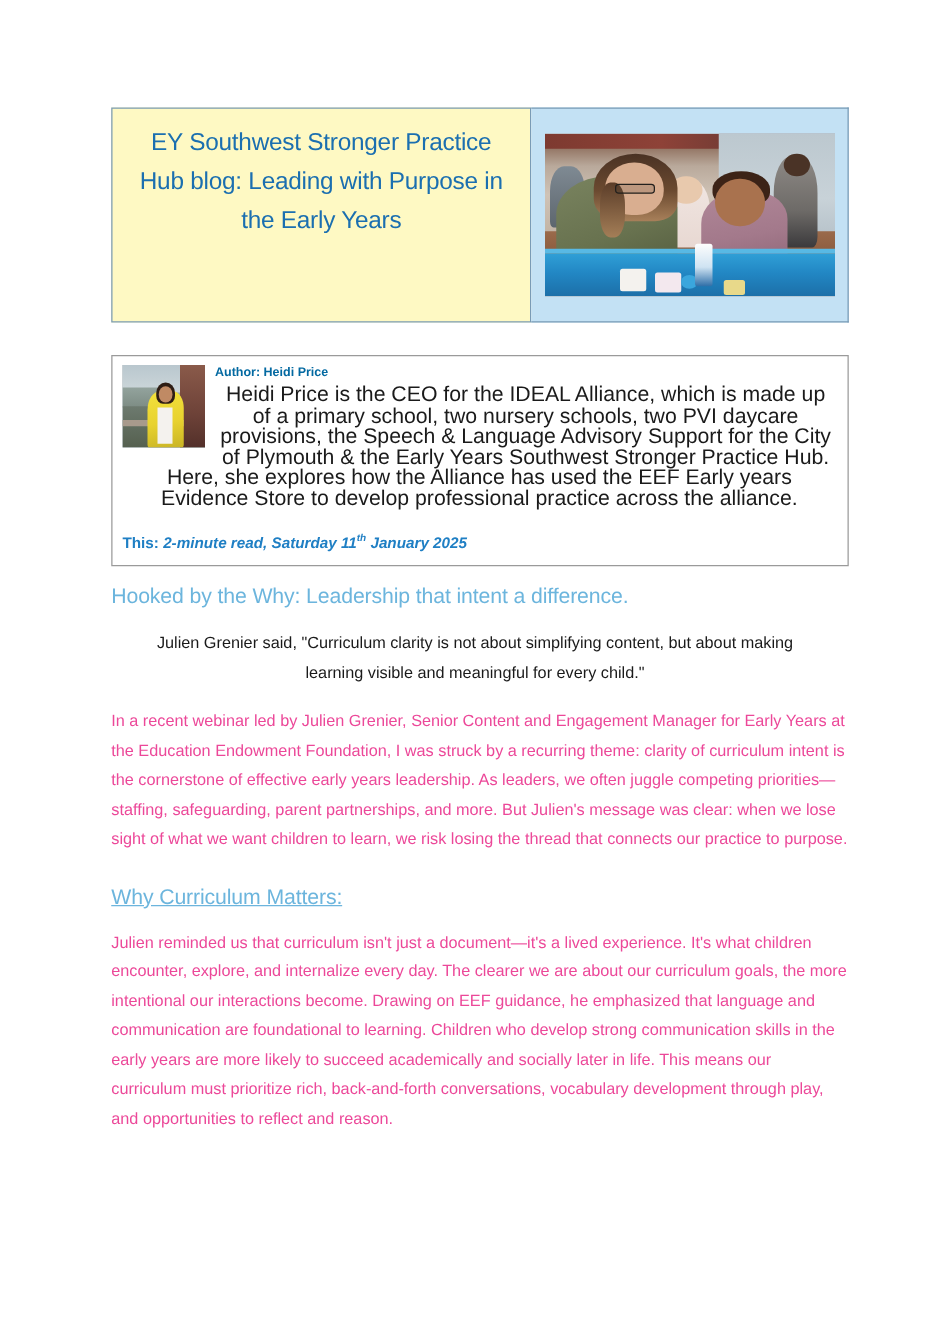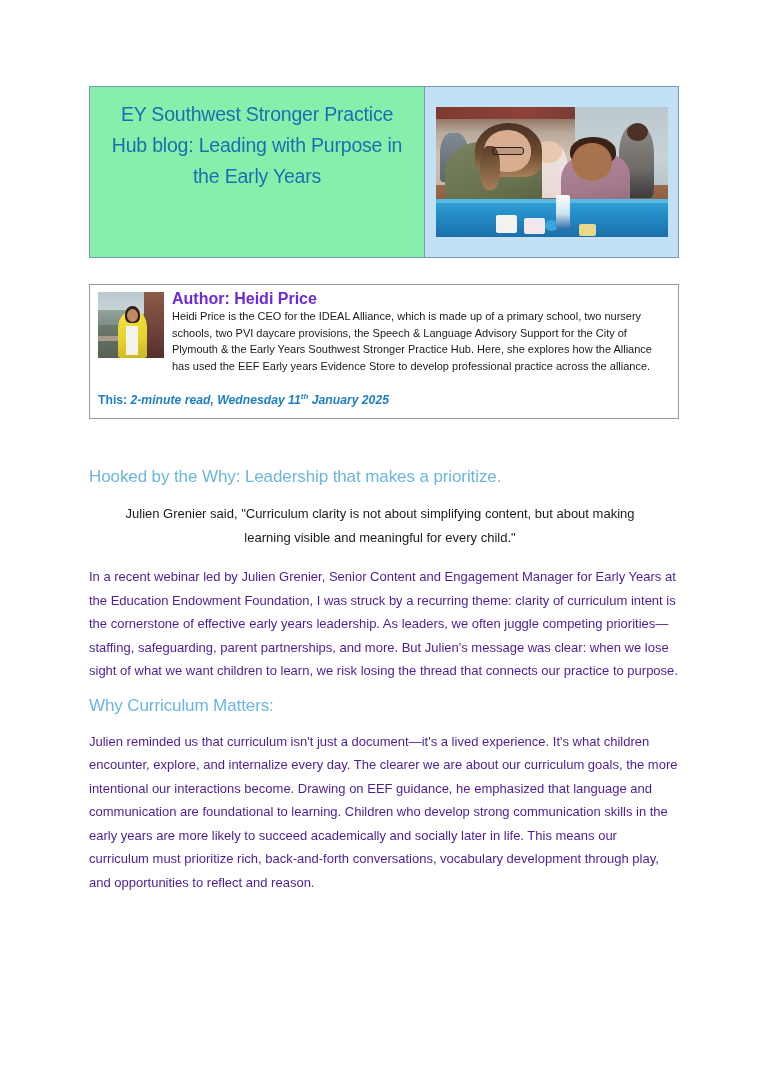--- a/index.html
+++ b/index.html
@@ -29,21 +29,21 @@
     left: 89px;
     top: 86px;
     width: 590px;
     height: 172px;
     display: flex;
     box-sizing: border-box;
   }
   .header-title-cell {
     width: 336px;
     box-sizing: border-box;
-    background: #86efac;
+    background: #fef9c3;
     border: 1px solid #7a9bb5;
     display: flex;
     align-items: flex-start;
     justify-content: center;
     padding-top: 12px;
   }
   .header-title {
     font-size: 19.5px;
     line-height: 31px;
     color: #1b6fb0;
@@ -211,32 +211,32 @@
     background: linear-gradient(170deg,#f2e13c 0%, #e8d22f 55%, #c9b425 100%);
     border-radius: 34% 30% 6% 6%; }
   .ap-shirt { position:absolute; left:43%; top:52%; width:17%; height:44%;
     background:#f4f2ee; }
   .ap-head { position:absolute; left:44%; top:26%; width:17%; height:20%;
     background:#c08a64; border-radius:50%; }
   .ap-hair { position:absolute; left:41%; top:21%; width:23%; height:26%;
     background:#2e1d14; border-radius:50% 50% 36% 36%; }
 
   .author-name {
-    color: #6d28d9;
+    color: #0369a1;
     font-weight: bold;
-    font-size: 16px;
+    font-size: 10px;
     line-height: 16px;
     margin: 0 0 1px 0;
   }
   .author-bio {
-    font-size: 11px;
+    font-size: 17px;
     line-height: 16.6px;
     color: #1a1a1a;
     margin: 0;
-    text-align: left;
+    text-align: center;
   }
   .author-blog {
     clear: both;
     color: #1f7fc4;
     font-size: 12.2px;
     line-height: 16px;
     margin-top: 15px;
     font-weight: bold;
   }
   .author-blog .blog-rest { font-style: italic; }
@@ -251,36 +251,37 @@
   }
   h2.section-heading {
     color: #6cb5dd;
     font-size: 17px;
     font-weight: 400;
     margin: 0 0 14px 0;
     line-height: 22px;
     letter-spacing: -0.1px;
   }
   h2.section-heading.second {
-    margin-top: 12px;
+    margin-top: 24px;
     margin-bottom: 13px;
+    text-decoration: underline;
   }
   .quote {
     font-size: 13px;
     line-height: 24px;
     margin: 0 0 15px 0;
     padding: 0 30px 0 22px;
     text-align: center;
     color: #1a1a1a;
   }
   p.body-text {
     font-size: 13px;
     line-height: 23.5px;
     margin: 0;
-    color: #4c1d95;
+    color: #ec4899;
     text-align: left;
   }
 </style>
 </head>
 <body>
 
 <div class="page">
 
   <div class="header-banner">
     <div class="header-title-cell">
@@ -324,26 +325,26 @@
       <div class="ap-wall"></div>
       <div class="ap-rail"></div>
       <div class="ap-body"></div>
       <div class="ap-shirt"></div>
       <div class="ap-hair"></div>
       <div class="ap-head"></div>
     </div>
     <div class="author-name">Author: Heidi Price</div>
     <div class="author-bio">Heidi Price is the CEO for the IDEAL Alliance, which is made up of a primary school, two nursery schools, two PVI daycare provisions, the Speech &amp; Language Advisory Support for the City of Plymouth &amp; the Early Years Southwest Stronger Practice Hub. Here, she explores how the Alliance has used the EEF Early years Evidence Store to develop professional practice across the alliance.</div>
     <div class="author-blog">
-      <span>This:</span><span class="blog-rest"><span> 2-minute read, Wednesday 11</span><sup>th</sup><span> January 2025</span></span>
+      <span>This:</span><span class="blog-rest"><span> 2-minute read, Saturday 11</span><sup>th</sup><span> January 2025</span></span>
     </div>
   </div>
 
   <div class="content">
-    <h2 class="section-heading">Hooked by the Why: Leadership that makes a prioritize.</h2>
+    <h2 class="section-heading">Hooked by the Why: Leadership that intent a difference.</h2>
     <div class="quote">Julien Grenier said, "Curriculum clarity is not about simplifying content, but about making learning visible and meaningful for every child."</div>
     <p class="body-text">In a recent webinar led by Julien Grenier, Senior Content and Engagement Manager for Early Years at the Education Endowment Foundation, I was struck by a recurring theme: clarity of curriculum intent is the cornerstone of effective early years leadership. As leaders, we often juggle competing priorities—staffing, safeguarding, parent partnerships, and more. But Julien's message was clear: when we lose sight of what we want children to learn, we risk losing the thread that connects our practice to purpose.</p>
 
     <h2 class="section-heading second">Why Curriculum Matters:</h2>
     <p class="body-text">Julien reminded us that curriculum isn't just a document—it's a lived experience. It's what children encounter, explore, and internalize every day. The clearer we are about our curriculum goals, the more intentional our interactions become. Drawing on EEF guidance, he emphasized that language and communication are foundational to learning. Children who develop strong communication skills in the early years are more likely to succeed academically and socially later in life. This means our curriculum must prioritize rich, back-and-forth conversations, vocabulary development through play, and opportunities to reflect and reason.</p>
   </div>
 
 </div>
 
 </body></html>

